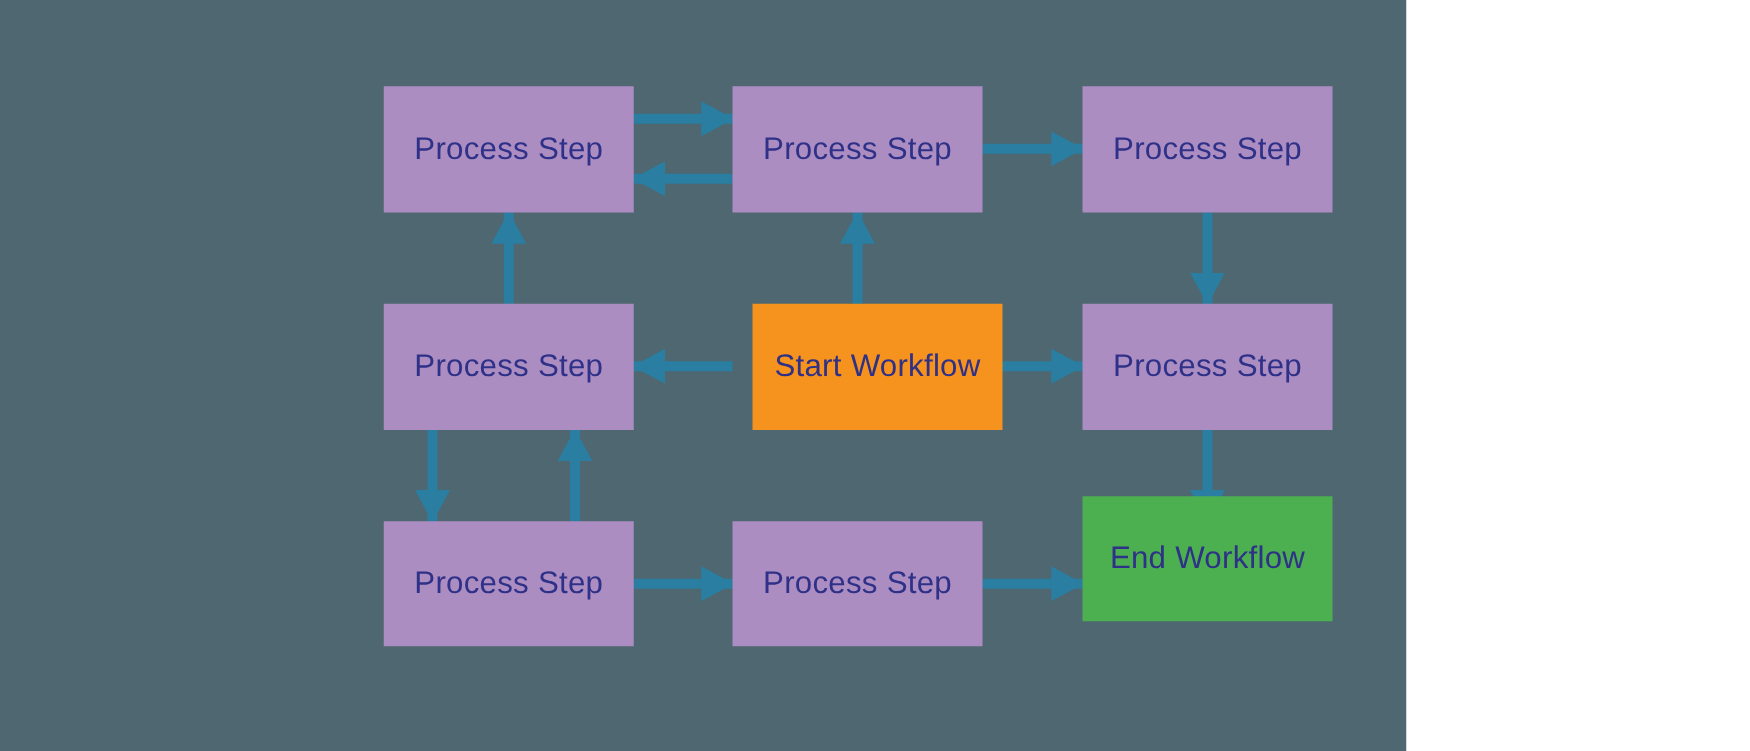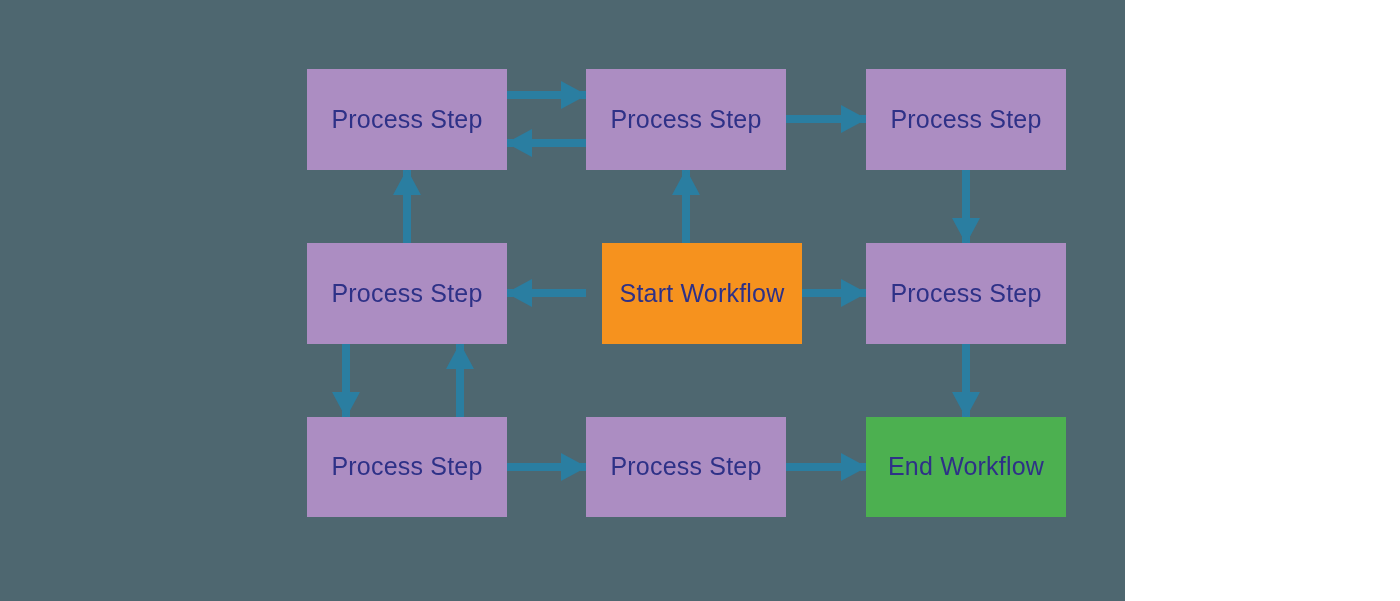--- a/index.html
+++ b/index.html
@@ -81,17 +81,17 @@
   </div>
   <div class="node" style="left: 866px; top: 243px; width: 200px; height: 101px; background: rgb(172, 141, 194);">
     <span class="label" style="color: rgb(46, 49, 135);">Process Step</span>
   </div>
   <div class="node" style="left: 307px; top: 417px; width: 200px; height: 100px; background: rgb(172, 141, 194);">
     <span class="label" style="color: rgb(46, 49, 135);">Process Step</span>
   </div>
   <div class="node" style="left: 586px; top: 417px; width: 200px; height: 100px; background: rgb(172, 141, 194);">
     <span class="label" style="color: rgb(46, 49, 135);">Process Step</span>
   </div>
-  <div class="node" style="left: 866px; top: 417px; width: 200px; height: 100px; background: rgb(76, 176, 80);">
+  <div class="node" style="left: 866px; top: 397px; width: 200px; height: 100px; background: rgb(76, 176, 80);">
     <span class="label" style="color: rgb(46, 49, 135);">End Workflow</span>
   </div>
 
 </div>
 
 </body></html>

